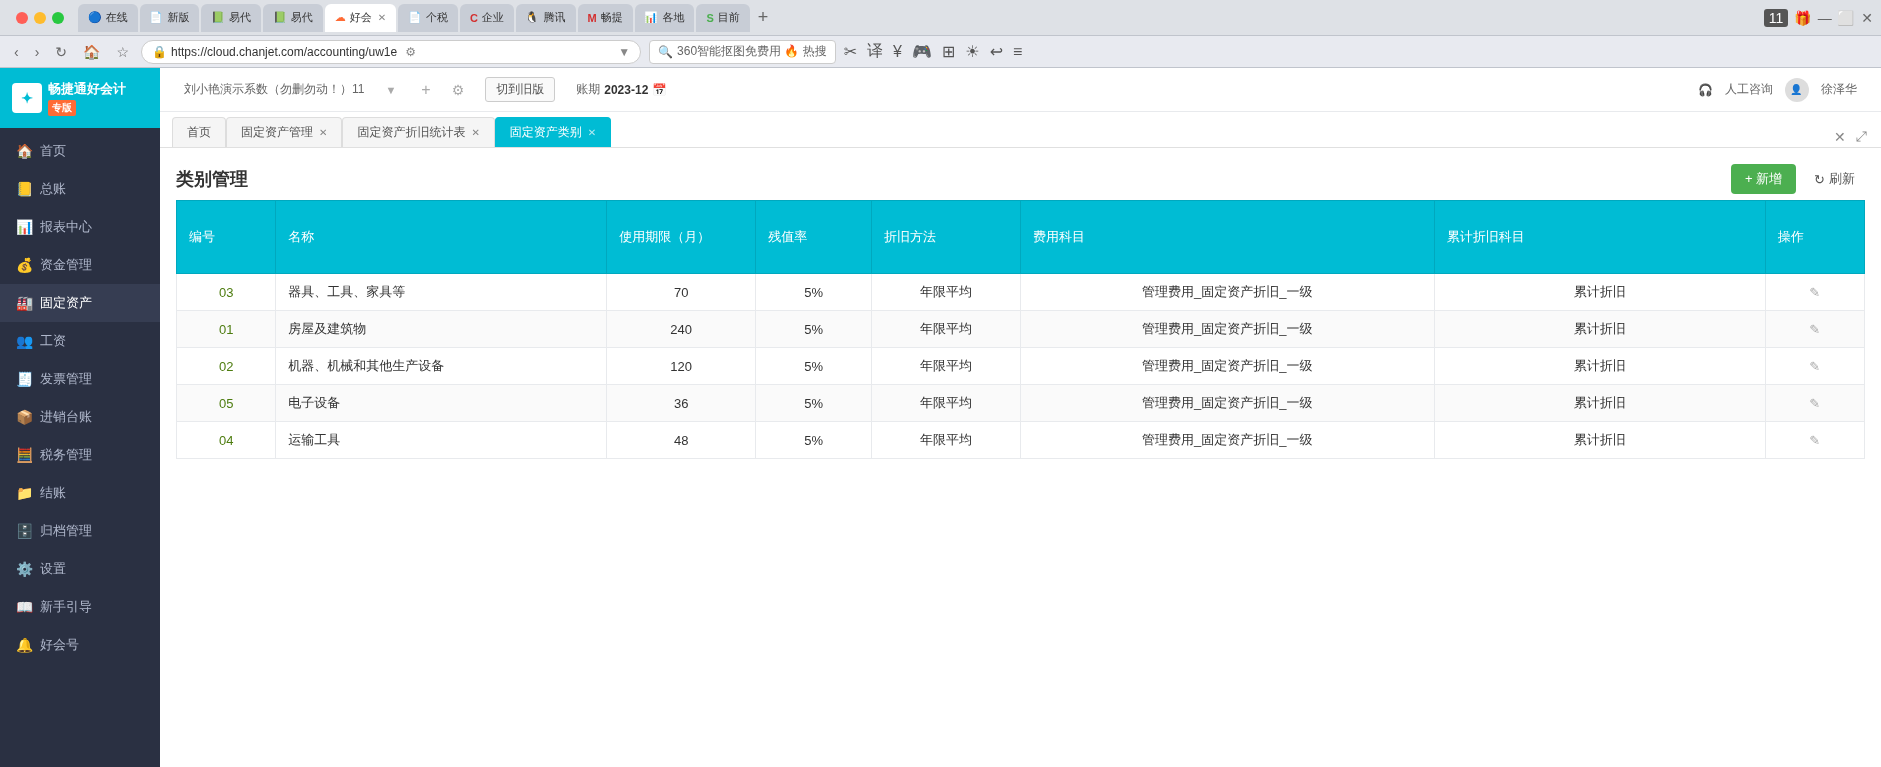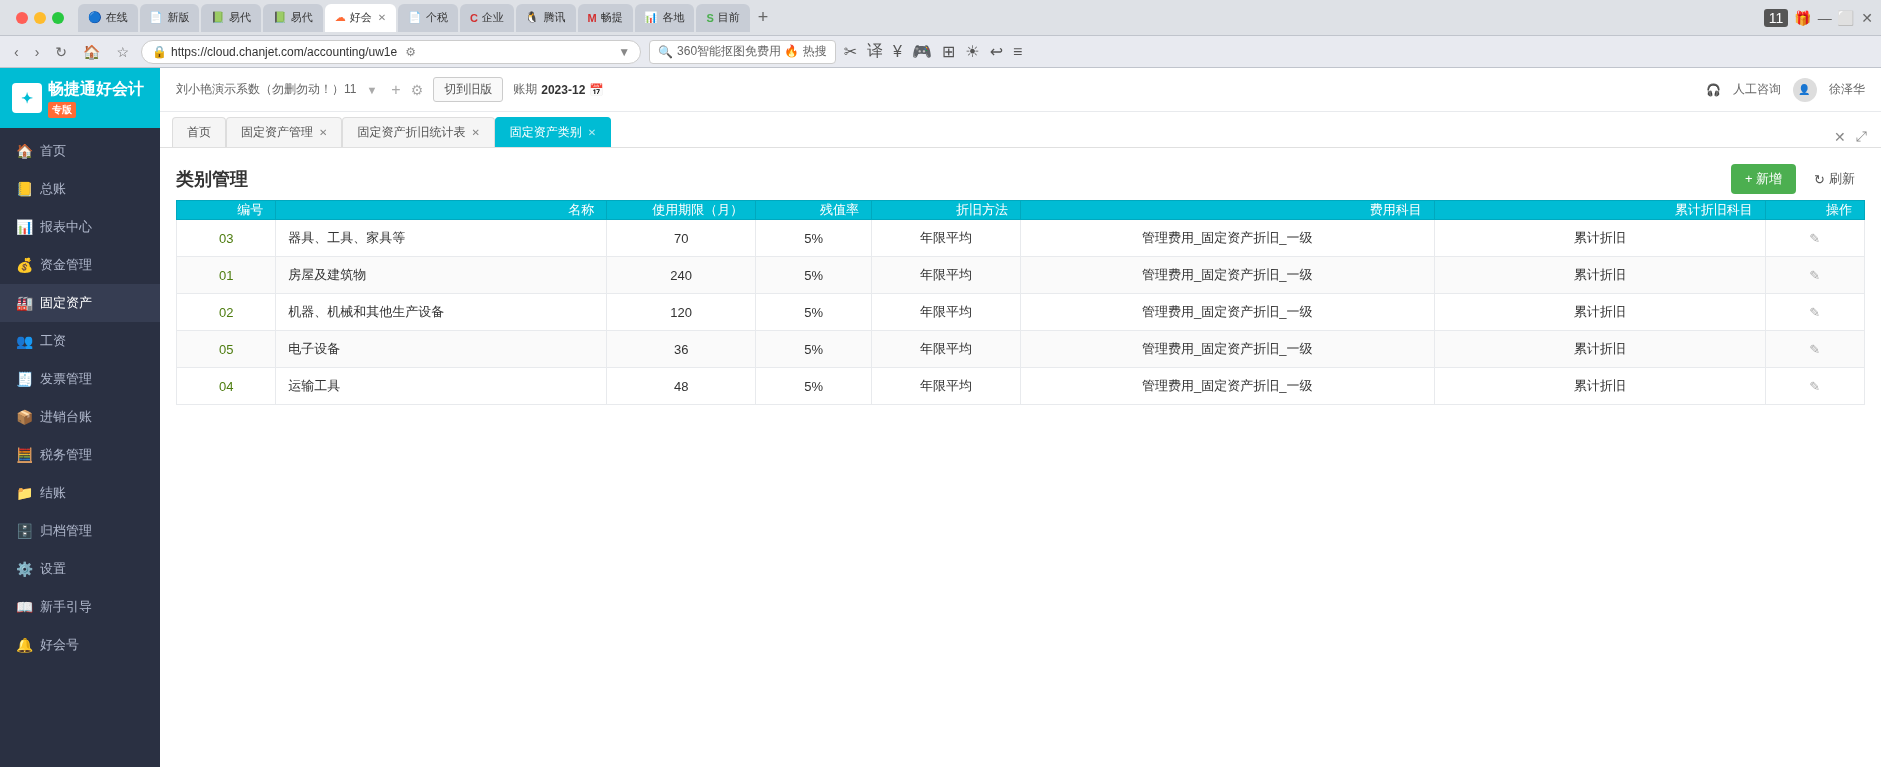--- a/index.html
+++ b/index.html
@@ -138,23 +138,23 @@
       background: #f5f6fa;
       overflow: hidden;
     }
 
     
     .top-bar {
       background: #fff;
       height: 44px;
       display: flex;
       align-items: center;
-      padding: 0 16px;
+      padding: 0 24px;
       border-bottom: 1px solid #e8eaed;
-      gap: 10px;
+      gap: 21px;
     }
     .user-info { font-size: 12px; color: #666; }
     .period-info { font-size: 12px; color: #666; display: flex; align-items: center; gap: 4px; }
     .switch-btn {
       padding: 3px 10px;
       border: 1px solid #ccc;
       border-radius: 3px;
       font-size: 12px;
       color: #555;
       cursor: pointer;
@@ -243,22 +243,22 @@
 
     
     .data-table {
       width: 100%;
       border-collapse: collapse;
       font-size: 13px;
     }
     .data-table th {
       background: #00bcd4;
       color: #fff;
-      padding: 0 12px;
-      text-align: right;
+      padding: 27px 12px;
+      text-align: left;
       font-weight: normal;
       border: 1px solid #00a8be;
     }
     .data-table td {
       padding: 9px 12px;
       border: 1px solid #e8eaed;
       color: #333;
       background: #fff;
       text-align: center;
     }
@@ -380,21 +380,21 @@
     <span>≡</span>
   </div>
 </div>
 
 <div class="app-layout">
 
   <div class="sidebar">
     <div class="sidebar-logo">
       <div class="logo-icon">✦</div>
       <div>
-        <div style="font-size:16px;font-weight:bold">畅捷通好会计</div>
+        <div style="font-size:13px;font-weight:bold">畅捷通好会计</div>
         <div style="font-size:10px;background:#ff6b35;color:white;padding:1px 4px;border-radius:2px;display:inline-block;margin-top:2px">专版</div>
       </div>
     </div>
     <div class="sidebar-nav">
       <div class="nav-item">
         <span class="nav-icon">🏠</span>
         <span>首页</span>
       </div>
       <div class="nav-item">
         <span class="nav-icon">📒</span>

